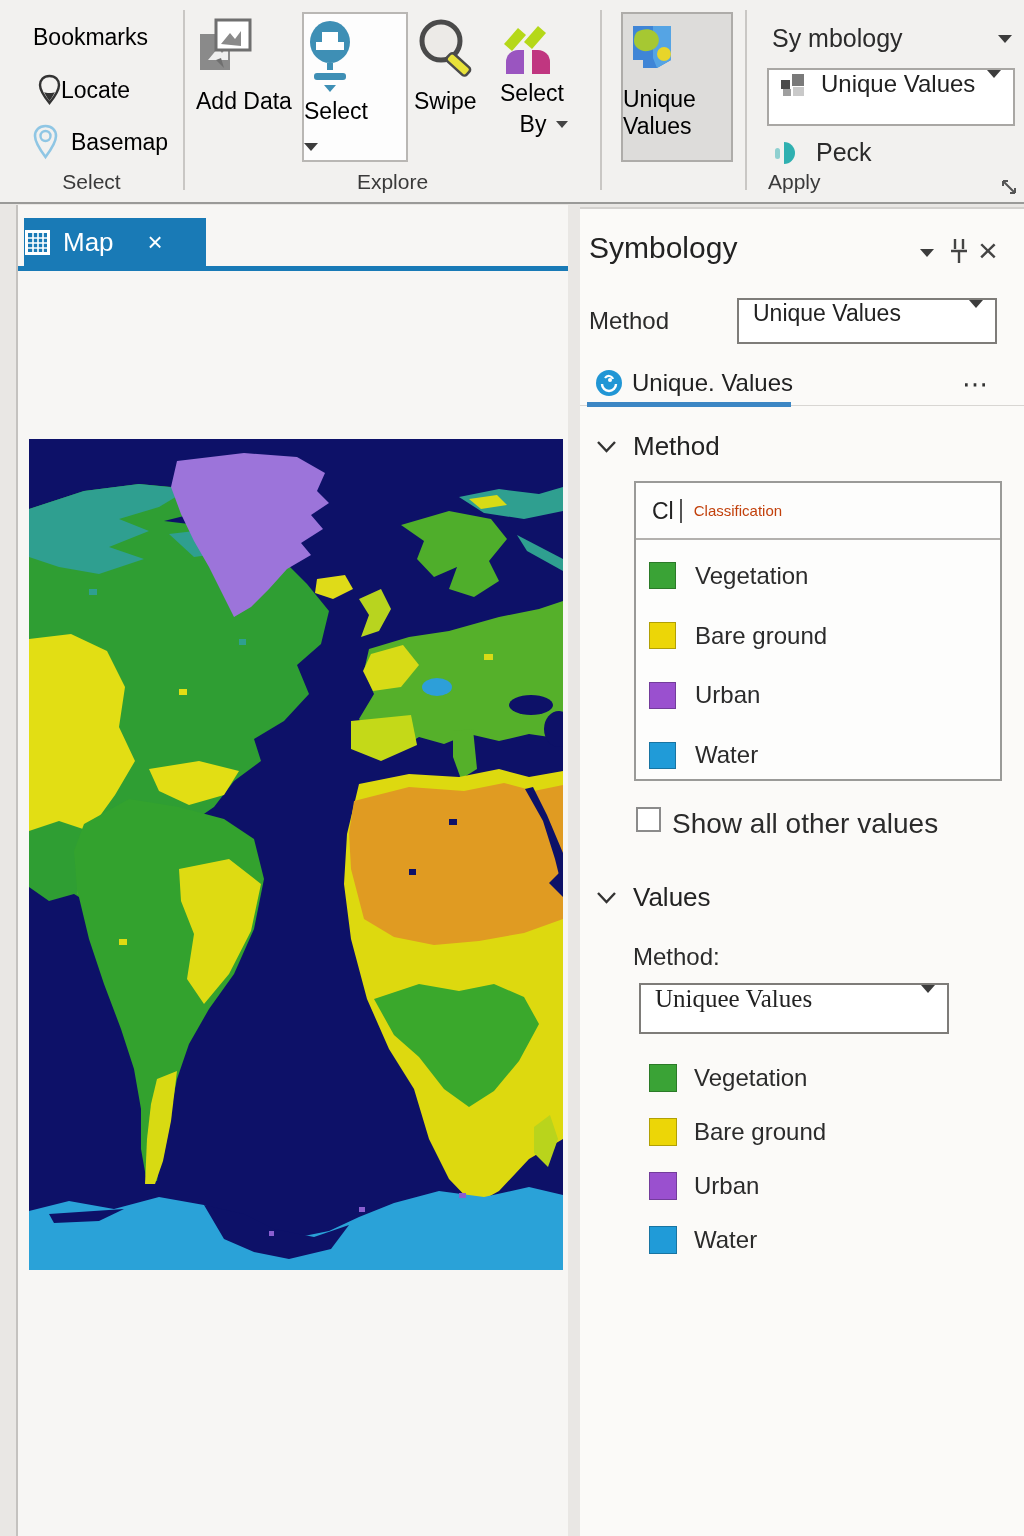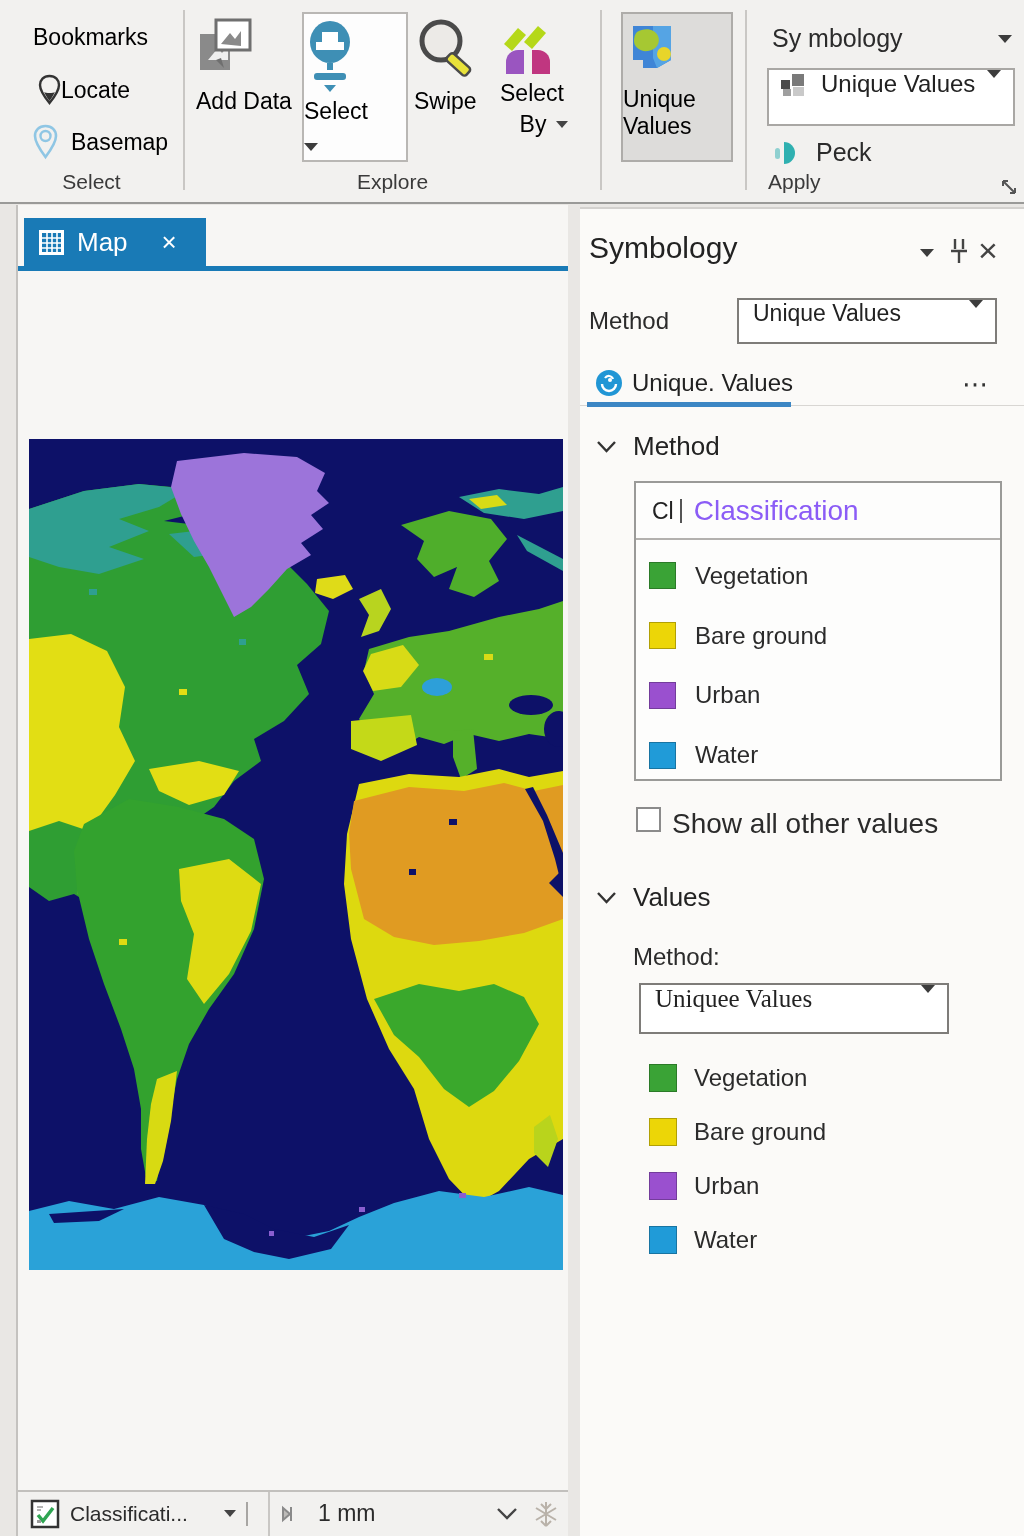--- a/index.html
+++ b/index.html
@@ -11,39 +11,39 @@
   .glabel{position:absolute;top:170px;font-size:21px;color:#3a3a3a;text-align:center;}
   .vdiv{position:absolute;top:10px;height:180px;width:2px;background:#c9c7c4;}
   .rtext{font-size:23px;color:#000000;white-space:nowrap;}
   .ribbon-btn{position:absolute;box-sizing:border-box;text-align:left;}
   .boxed{border:2px solid #b9b7b4;background:#fdfdfd;}
   .boxed-active{border:2px solid #aeaca9;background:#dddcda;}
   .tri{width:0;height:0;border-left:7px solid transparent;border-right:7px solid transparent;border-top:8px solid #3c3c3c;display:inline-block;}
   .tri-sm{width:0;height:0;border-left:6px solid transparent;border-right:6px solid transparent;border-top:7px solid #444;display:inline-block;}
   
   .map-pane{position:absolute;left:16px;top:205px;width:552px;height:1331px;background:#f7f6f4;border-left:2px solid #c4c2bf;box-sizing:border-box;}
-  .map-tab{position:absolute;left:6px;top:13px;width:182px;height:48px;background:#197ab6;color:#fff;display:flex;align-items:center;gap:12px;padding-left:14px;box-sizing:border-box;}
+  .map-tab{position:absolute;left:6px;top:13px;width:182px;height:48px;background:#197ab6;color:#fff;display:flex;align-items:center;gap:12px;box-sizing:border-box;}
   .map-tab .tlabel{font-size:26px;}
   .map-tab .tclose{margin-left:22px;font-size:26px;line-height:1;color:#fff;}
   .tab-underline{position:absolute;left:0;top:61px;width:100%;height:5px;background:#197ab6;}
   .statusbar{position:absolute;left:0;bottom:0;width:100%;height:46px;background:#f2f1ef;border-top:2px solid #c2c0bd;box-sizing:border-box;}
   .sb-text{position:absolute;font-size:21px;color:#2b2b2b;white-space:nowrap;}
   
   .panel{position:absolute;left:580px;top:207px;width:444px;height:1329px;background:#fbfaf8;border-top:2px solid #d3d1ce;box-sizing:border-box;}
   .p-title{position:absolute;left:9px;top:22px;font-size:30px;color:#222;}
   .p-ico{position:absolute;color:#444;}
   .selectbox{position:absolute;box-sizing:border-box;border:2px solid #7e7c79;background:#fff;display:flex;align-items:flex-start;}
   .selectbox .sval{font-size:23px;color:#222;padding-left:14px;flex:1;white-space:nowrap;}
   .selectbox .scaret{margin-right:12px;}
   .sec-head{position:absolute;display:flex;align-items:center;gap:16px;}
   .sec-head .shlabel{font-size:26px;color:#222;}
   .classbox{position:absolute;left:54px;top:272px;width:368px;height:300px;border:2px solid #9a9a98;background:#fdfdfc;box-sizing:border-box;}
   .fieldrow{height:55px;border-bottom:2px solid #b3b1ae;display:flex;align-items:center;}
   .cl-ico{font-size:23px;color:#222;margin-left:16px;padding-right:6px;border-right:2px solid #555;line-height:24px;}
-  .fieldrow .flabel{font-size:28px;color:#8b5cf6;margin-left:12px;}
+  .fieldrow .flabel{font-size:15px;color:#c2410c;margin-left:12px;}
   .legend{display:flex;flex-direction:column;justify-content:space-around;height:239px;padding:6px 0 6px 13px;}
   .lrow{display:flex;align-items:center;gap:19px;}
   .chip{width:27px;height:27px;border:1px solid rgba(0,0,0,.25);box-sizing:border-box;}
   .llabel{font-size:24px;color:#2b2b2b;}
   .checkbox{position:absolute;width:25px;height:25px;border:2px solid #8b8b8b;background:#fff;box-sizing:border-box;}
   .legend2-row{position:absolute;display:flex;align-items:center;gap:17px;}
   .chip2{width:28px;height:28px;border:1px solid rgba(0,0,0,.25);box-sizing:border-box;}
   .dots{font-size:26px;color:#333;letter-spacing:2px;}
 </style>
 </head>
@@ -221,44 +221,20 @@
 
       <rect x="60" y="150" width="8" height="6" fill="#2f9f90"></rect>
       <rect x="210" y="200" width="7" height="6" fill="#2f9f90"></rect>
       <rect x="150" y="250" width="8" height="6" fill="#e2de14"></rect>
       <rect x="420" y="380" width="8" height="6" fill="#0d1168"></rect>
       <rect x="380" y="430" width="7" height="6" fill="#0d1168"></rect>
       <rect x="455" y="215" width="9" height="6" fill="#d8db16"></rect>
       <rect x="90" y="500" width="8" height="6" fill="#dedb12"></rect>
     </svg>
 
-    <div class="statusbar">
-      <div class="abs" style="left:12px;top:7px;">
-        <svg width="30" height="30" viewBox="0 0 30 30">
-          <rect x="2" y="2" width="26" height="26" fill="#fff" stroke="#333" stroke-width="2.5"></rect>
-          <path d="M8,16 l5,6 l10,-13" stroke="#2fa552" stroke-width="3.5" fill="none"></path>
-          <path d="M7,8 h6 M7,11 h4" stroke="#9a9a9a" stroke-width="1.6"></path>
-          <rect x="7" y="21" width="4" height="3" fill="#9a9a9a"></rect>
-        </svg>
-      </div>
-      <div class="sb-text" style="left:52px;top:10px;">Classificati...</div>
-      <span class="tri-sm abs" style="left:206px;top:18px;"></span>
-      <div class="abs" style="left:228px;top:10px;width:2px;height:24px;background:#a8a6a3;"></div>
-      <div class="abs" style="left:250px;top:0;width:2px;height:44px;background:#c9c7c4;"></div>
-      <svg class="abs" style="left:262px;top:12px;" width="20" height="20" viewBox="0 0 20 20">
-        <path d="M11,3 v14 M10,10 l-7,-6 v12 z" stroke="#8a8a8a" stroke-width="2" fill="#bdbbb8"></path>
-      </svg>
-      <div class="sb-text" style="left:300px;top:8px;font-size:23px;">1 mm</div>
-      <svg class="abs" style="left:478px;top:15px;" width="22" height="14" viewBox="0 0 22 14">
-        <path d="M2,2 L11,11 L20,2" stroke="#444" stroke-width="2.4" fill="none"></path>
-      </svg>
-      <svg class="abs" style="left:514px;top:6px;" width="28" height="32" viewBox="0 0 28 32">
-        <path d="M14,4 v24 M4,10 l20,12 M24,10 l-20,12 M14,28 l-5,-5 M14,28 l5,-5 M9,6 l5,5 l5,-5" stroke="#b9b2a9" stroke-width="2" fill="none"></path>
-      </svg>
-    </div>
   </div>
 
   <div class="panel">
     <div class="p-title">Symbology</div>
     <span class="tri abs" style="left:340px;top:40px;"></span>
     <svg class="abs" style="left:368px;top:28px;" width="22" height="30" viewBox="0 0 22 30">
       <path d="M7,2 v10 M15,2 v10 M3,14 h16 M11,14 v12" stroke="#444" stroke-width="2.4" fill="none"></path>
     </svg>
     <div class="p-ico" style="left:398px;top:22px;font-size:34px;">×</div>
 

